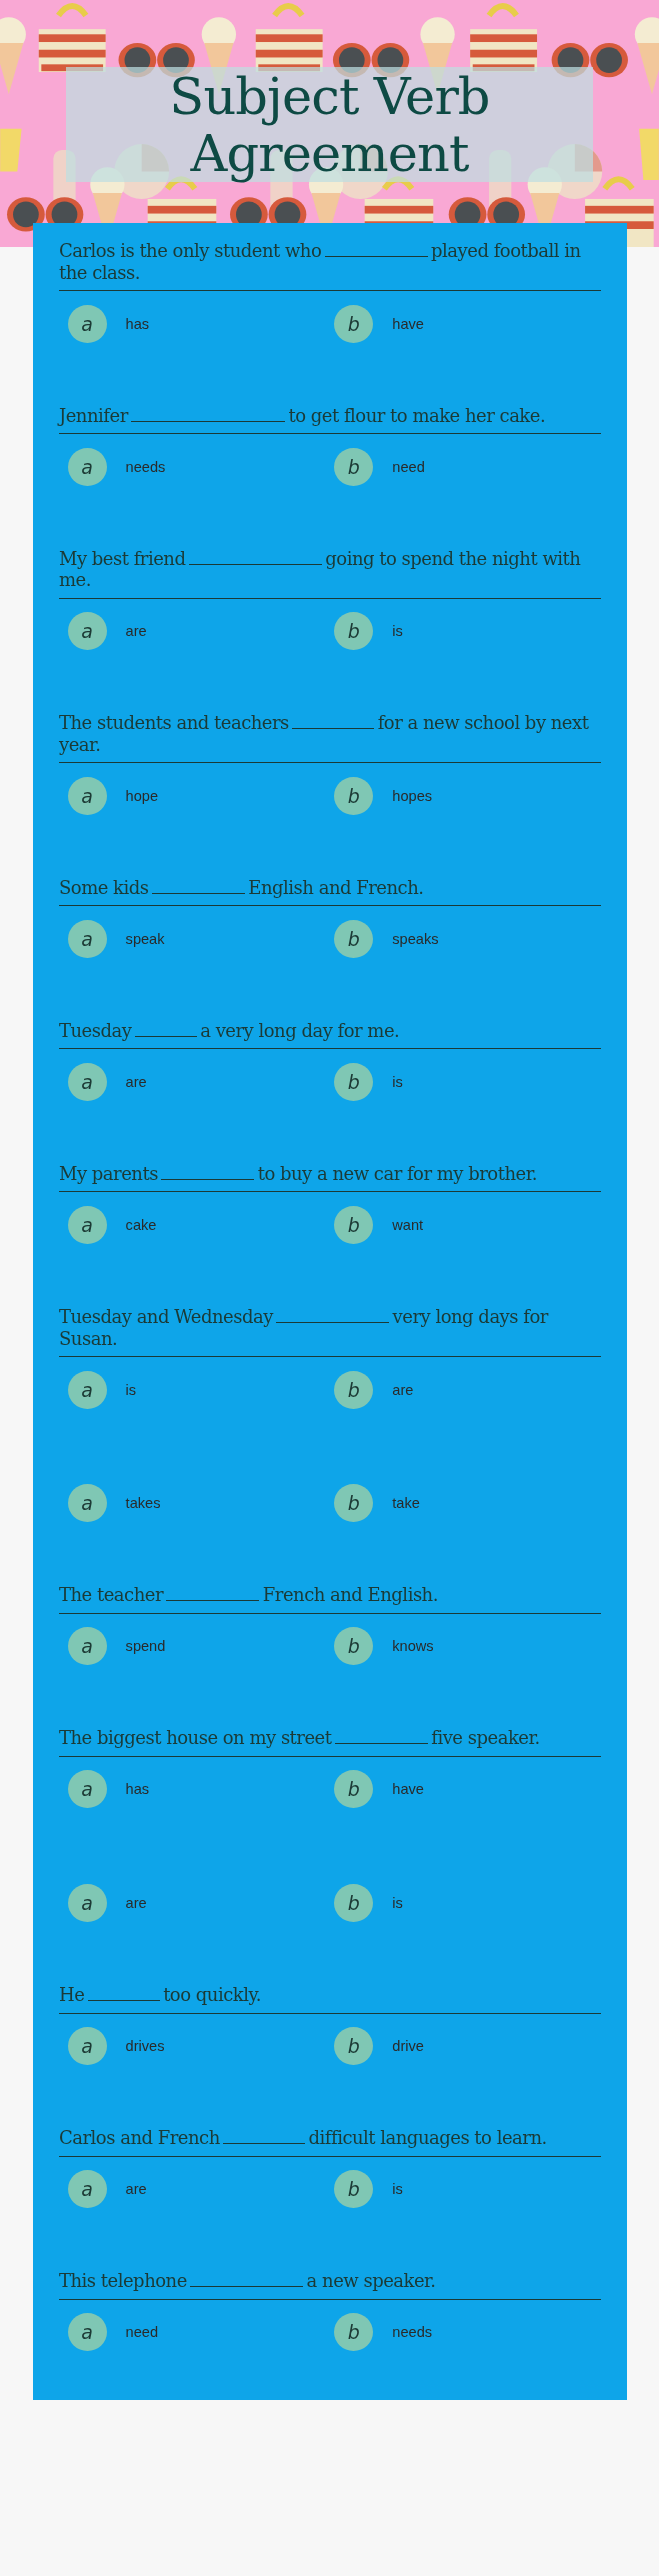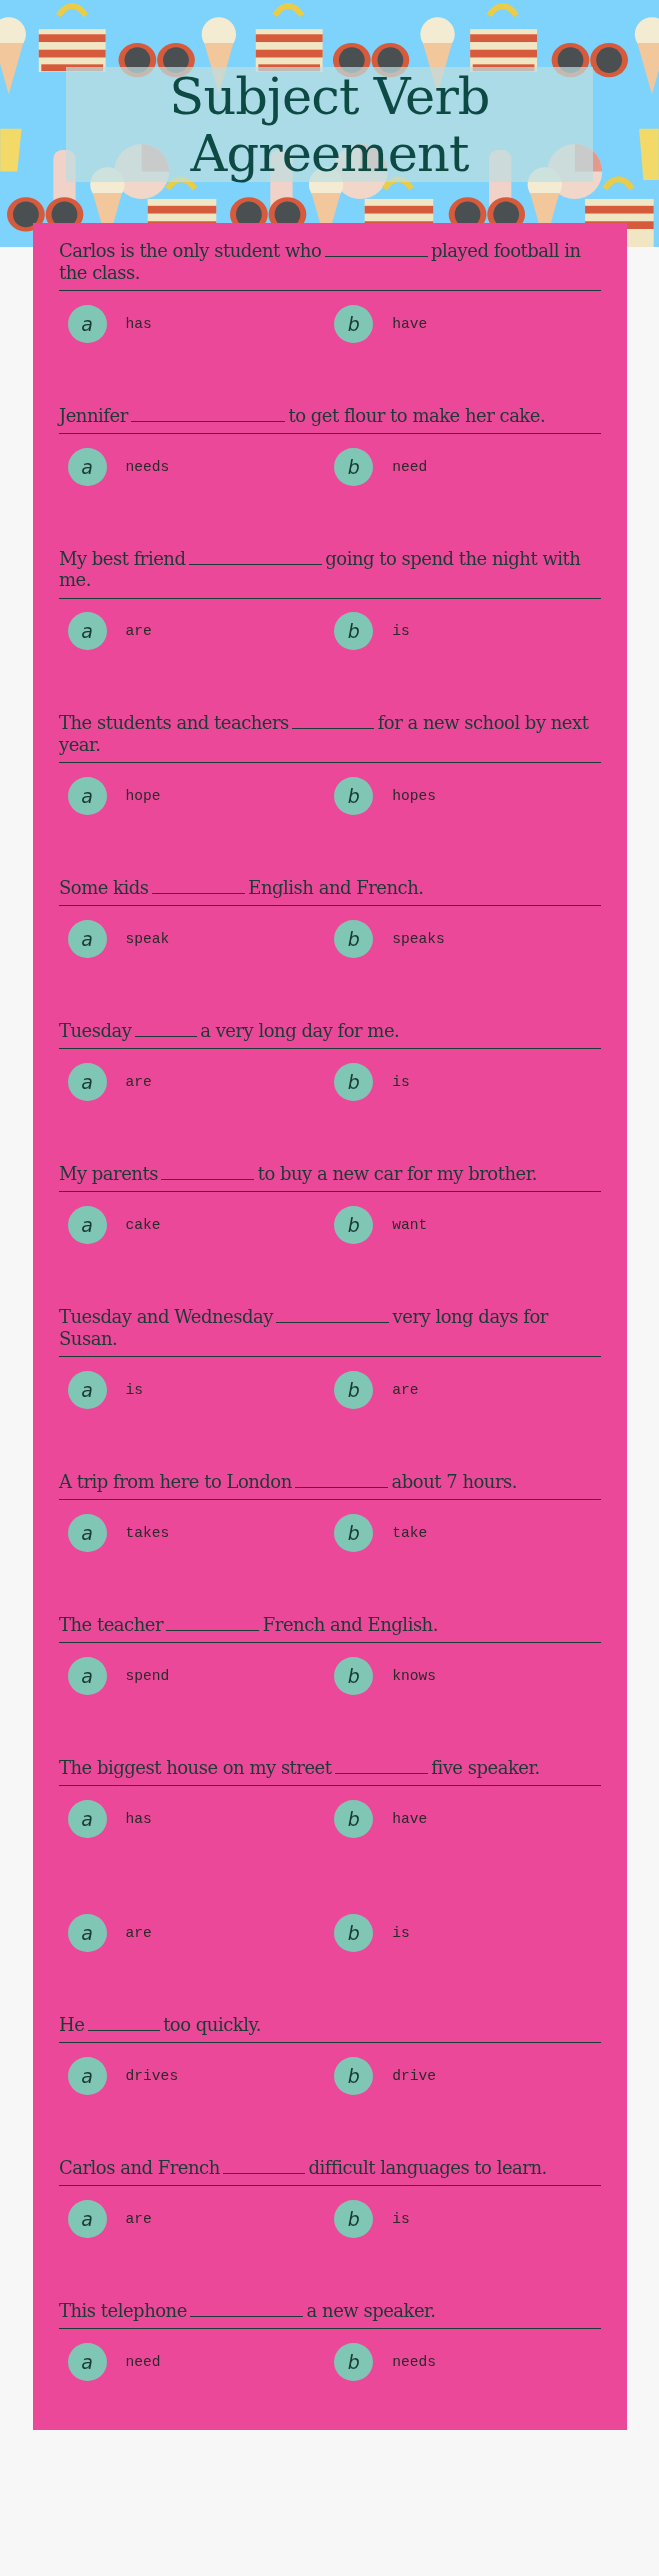--- a/index.html
+++ b/index.html
@@ -5,21 +5,21 @@
     html, body { margin: 0; padding: 0; }
     body {
       width: 659px;
       background: #f7f7f7;
       font-family: "Liberation Sans", sans-serif;
     }
     .header {
       position: relative;
       width: 659px;
       height: 247px;
-      background: #7dd3fc;
+      background: #f9a8d4;
       overflow: hidden;
     }
     .pattern { position: absolute; left: 0; top: 0; width: 659px; height: 247px; }
     .title-box {
       position: absolute;
       left: 66px; top: 67px;
       width: 527px; height: 115px;
       background: rgba(190, 222, 224, 0.72);
       display: flex; align-items: center; justify-content: center;
       text-align: center;
@@ -30,21 +30,21 @@
       line-height: 57px;
       color: #0e4a44;
       margin: 0;
       font-weight: normal;
       letter-spacing: -0.9px;
     }
     .card {
       position: relative;
       width: 594px;
       margin: -24px 0 0 33px;
-      background: #ec4899;
+      background: #0ea5e9;
       padding: 17px 26px 41px 26px;
       box-sizing: border-box;
     }
     .question { margin-bottom: 62px; }
     .question:last-child { margin-bottom: 8px; }
     .q-text {
       font-family: "DejaVu Serif", serif;
       font-size: 18px;
       line-height: 21.5px;
       color: #1b3a36;
@@ -76,21 +76,21 @@
       font-family: "DejaVu Sans", sans-serif;
       font-size: 19px;
       color: #1c3a35;
       font-style: italic;
       flex: 0 0 auto;
     }
     .opt-label {
       margin-left: 19px;
       font-size: 14.6px;
       color: #2a2a2a;
-      font-family: Liberation Mono, monospace;
+      font-family: Liberation Sans, sans-serif;
     }
     .footer-space { height: 30px; }
   </style>
 </head>
 <body>
 
 <div class="header">
   <svg class="pattern" viewBox="0 0 768 288" xmlns="http://www.w3.org/2000/svg">
 
     <g>
@@ -302,21 +302,20 @@
           <span class="bubble">a</span>
           <span class="opt-label">is</span>
         </div>
         <div class="option">
           <span class="bubble">b</span>
           <span class="opt-label">are</span>
         </div>
       </div>
     </div>
     <div class="question">
-      <div class="q-text"><span>A trip from here to London</span><span class="blank" style="width: 93px;"></span><span>about 7 hours.</span></div>
       <div class="options">
         <div class="option">
           <span class="bubble">a</span>
           <span class="opt-label">takes</span>
         </div>
         <div class="option">
           <span class="bubble">b</span>
           <span class="opt-label">take</span>
         </div>
       </div>

